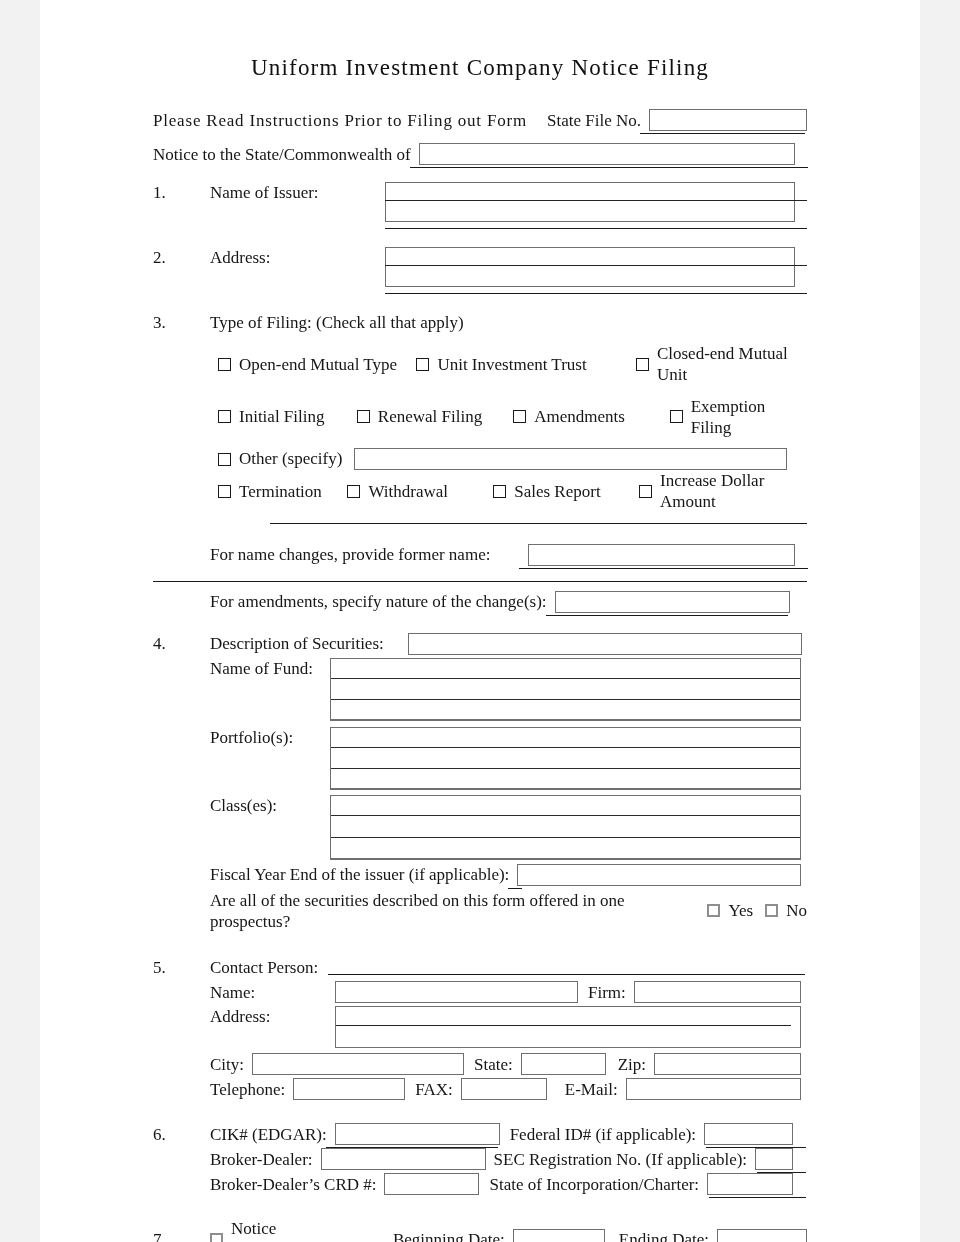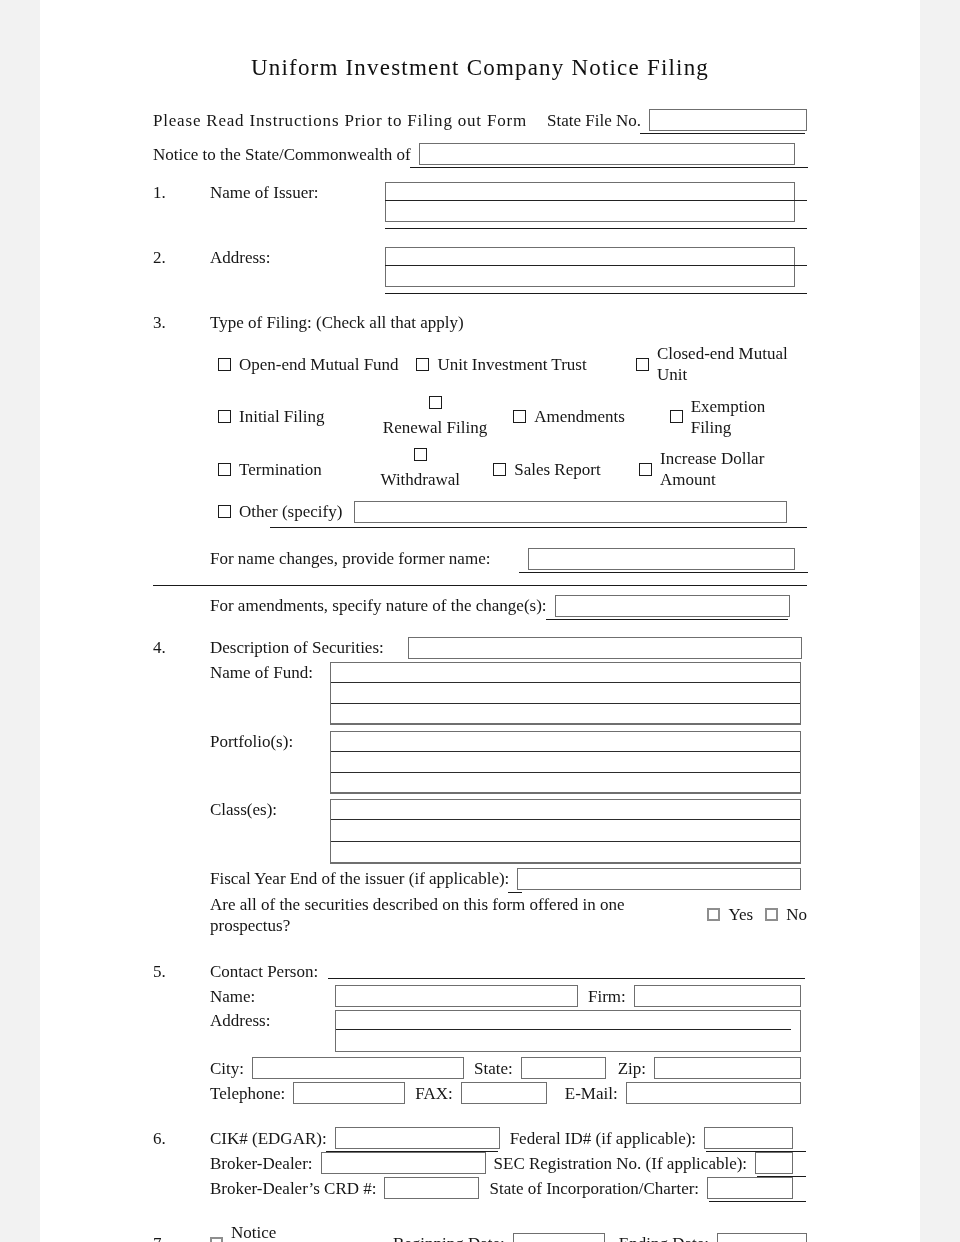--- a/index.html
+++ b/index.html
@@ -36,21 +36,21 @@
   .bigbox{position:relative;height:38px;border:1.6px solid #6f6f6f;flex:1;margin-right:12px;cursor:text;}
   .bigbox .mid{position:absolute;left:-1px;right:-13px;top:17px;border-bottom:1.6px solid #222;}
   .afterline{border-bottom:1.7px solid #1a1a1a;margin:6px 0 0 232px;}
   .itm{margin-bottom:18px;}
   
   .cb{box-sizing:border-box;width:13px;height:13px;border:1.8px solid #1b1b1b;background:#fff;display:inline-block;flex:0 0 13px;cursor:pointer;}
   .cb.gray{border-color:#8e8e8e;border-width:2px;}
   .ckrow{display:flex;align-items:center;margin:0 0 10px 65px;}
   .ckcell{display:flex;align-items:center;gap:8px;}
   .c1a{width:216px;} .c1b{width:239px;}
-  .c2a{width:142px;} .c2b{width:160px;flex-direction:column;} .c2c{width:160px;}
+  .c2a{width:142px;} .c2b{width:160px;} .c2c{width:160px;}
   .otherline{border-bottom:1.7px solid #1a1a1a;margin:4px 0 0 117px;}
   .hrfull{border-bottom:1.7px solid #1a1a1a;margin:15px 0 9px 0;}
   .sub{margin-left:57px;}
   
   .box3{position:relative;height:60px;border:1.7px solid #6f6f6f;border-bottom-width:2.6px;flex:1;margin-right:6px;cursor:text;}
   .box3 .l1{position:absolute;left:0;right:0;top:19px;border-bottom:1.4px solid #2c2c2c;}
   .box3 .l2{position:absolute;left:0;right:0;top:40px;border-bottom:1.4px solid #2c2c2c;}
   
   .box2r{position:relative;height:40px;border:1.6px solid #6f6f6f;flex:1;cursor:text;}
   .box2r .mid{position:absolute;left:0;right:9px;top:18px;border-bottom:1.5px solid #222;}
@@ -106,21 +106,21 @@
 
   <div>
     <div class="row" style="margin-bottom:10px;">
       <span class="inum">3.</span>
       <span>Type of Filing: (Check all that apply)</span>
     </div>
 
     <div class="ckrow">
       <span class="ckcell c1a">
         <span class="cb"></span>
-        <span>Open-end Mutual Fund</span>
+        <span>Open-end Mutual Type</span>
       </span>
       <span class="ckcell c1b">
         <span class="cb"></span>
         <span>Unit Investment Trust</span>
       </span>
       <span class="ckcell">
         <span class="cb"></span>
         <span>Closed-end Mutual Unit</span>
       </span>
     </div>
@@ -137,46 +137,46 @@
       <span class="ckcell c2c">
         <span class="cb"></span>
         <span>Amendments</span>
       </span>
       <span class="ckcell">
         <span class="cb"></span>
         <span>Exemption Filing</span>
       </span>
     </div>
 
+    <div class="ckrow" style="margin-bottom:0;">
+      <span class="ckcell" style="flex:0 0 auto;">
+        <span class="cb"></span>
+        <span>Other (specify)</span>
+      </span>
+      <span class="fld f1" style="margin-left:12px;margin-right:20px;">
+        <input value="" style="">
+      </span>
+    </div>
+
     <div class="ckrow">
       <span class="ckcell c2a">
         <span class="cb"></span>
         <span>Termination</span>
       </span>
       <span class="ckcell c2b">
         <span class="cb"></span>
         <span>Withdrawal</span>
       </span>
       <span class="ckcell c2c">
         <span class="cb"></span>
         <span>Sales Report</span>
       </span>
       <span class="ckcell">
         <span class="cb"></span>
         <span>Increase Dollar Amount</span>
-      </span>
-    </div>
-
-    <div class="ckrow" style="margin-bottom:0;">
-      <span class="ckcell" style="flex:0 0 auto;">
-        <span class="cb"></span>
-        <span>Other (specify)</span>
-      </span>
-      <span class="fld f1" style="margin-left:12px;margin-right:20px;">
-        <input value="" style="">
       </span>
     </div>
     <div class="otherline"></div>
 
     <div class="row sub" style="margin-top:20px;gap:30px;">
       <span class="lb">For name changes, provide former name:</span>
       <span class="fld f1" style="margin-right:12px;">
         <input value="" style="">
         <span class="ext ext-lr"></span>
       </span>

